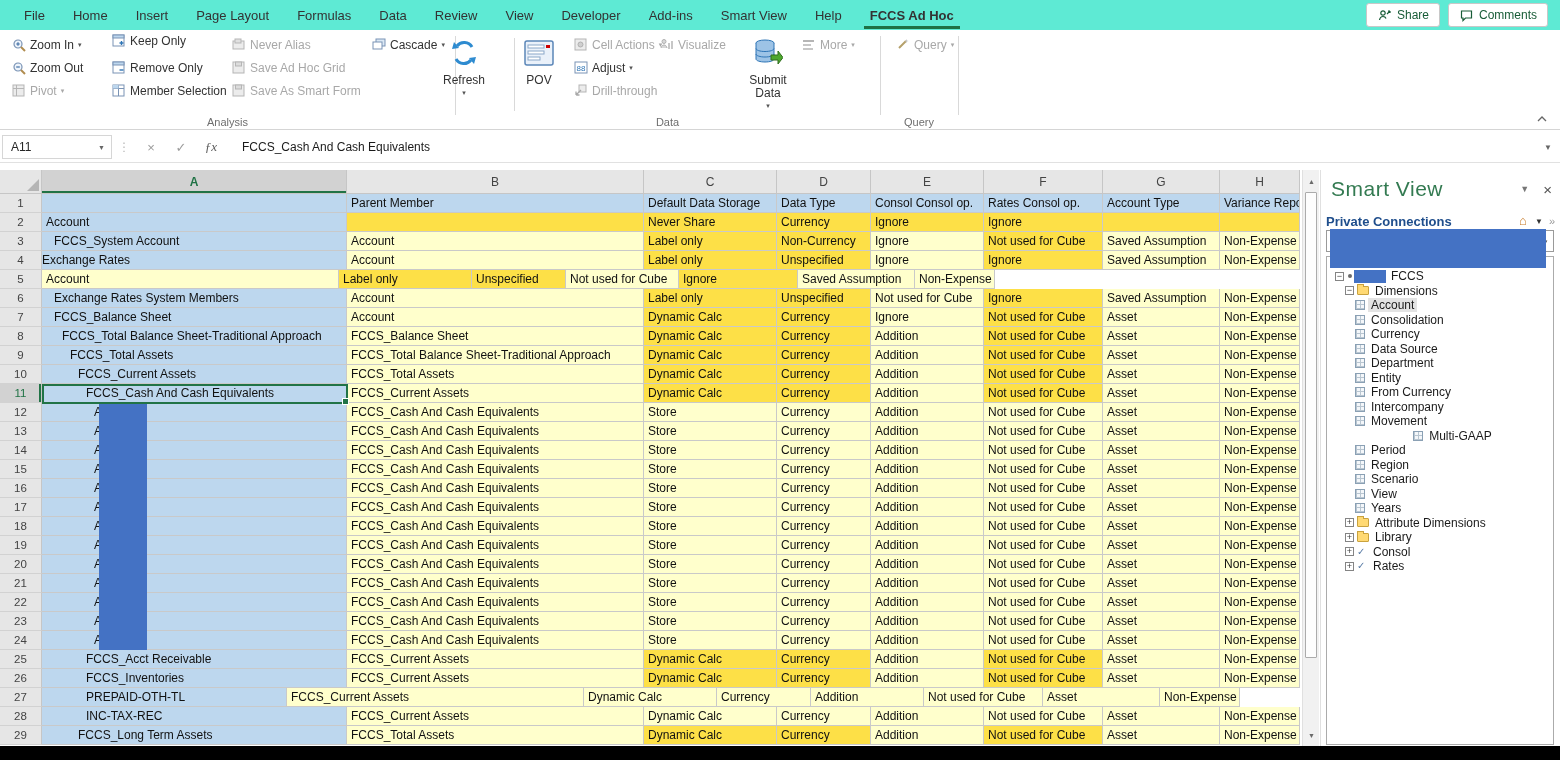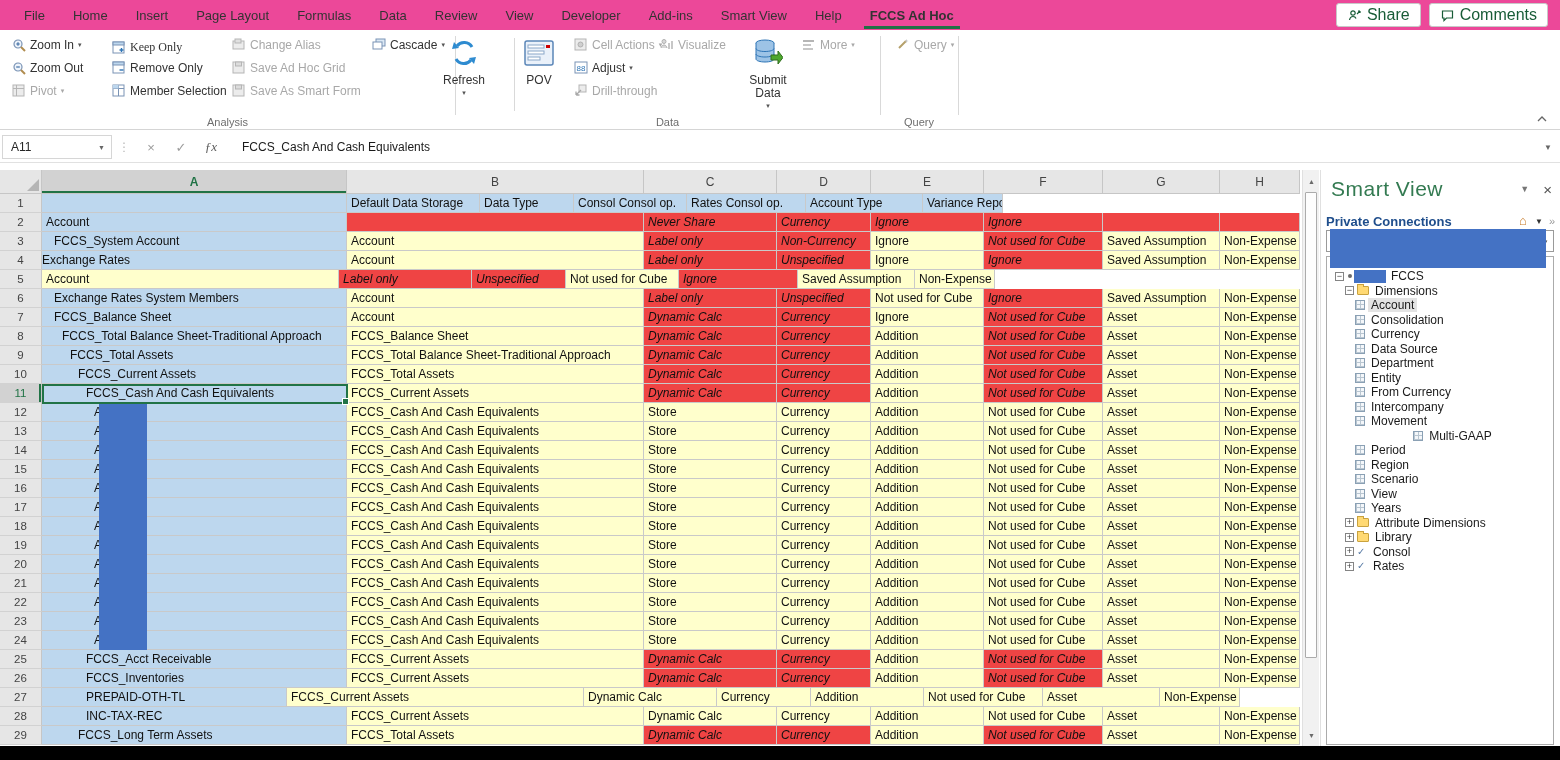--- a/index.html
+++ b/index.html
@@ -1,28 +1,28 @@
 <!DOCTYPE html>
 <html><head>
 <meta charset="utf-8">
 <style>
   * { margin:0; padding:0; box-sizing:border-box; }
   html,body { width:1560px; height:760px; overflow:hidden; background:#fff;
     font-family:"Liberation Sans", sans-serif; color:#262626; }
   .app { position:relative; width:1560px; height:760px; background:#fff; }
 
   
-  .tabbar { position:absolute; left:0; top:0; width:1560px; height:30px; background:#ec4899; display:flex; align-items:center; }
+  .tabbar { position:absolute; left:0; top:0; width:1560px; height:30px; background:#5eead4; display:flex; align-items:center; }
   .tabs { display:flex; align-items:stretch; height:30px; padding-left:10px; }
   .tab { padding:0 14px; font-size:13px; color:#333; display:flex; align-items:center; cursor:default; position:relative; white-space:nowrap; }
   .tab.active { font-weight:bold; }
   .tab.active::after { content:""; position:absolute; left:8px; right:8px; bottom:1px; height:3px; background:#1E7145; }
   .tab-actions { margin-left:auto; display:flex; gap:8px; padding-right:12px; }
   .pill-btn { display:flex; align-items:center; gap:5px; border:1px solid #c8c8c8; border-radius:3px; background:#fff;
-    height:24px; padding:0 10px; font-size:16px; color:#185C37; }
+    height:24px; padding:0 10px; font-size:12px; color:#185C37; }
   .pill-btn svg { display:block; }
 
   
   .ribbon { position:absolute; left:0; top:30px; width:1560px; height:100px; background:#fff; border-bottom:1px solid #d5d5d5; }
   .vsep { position:absolute; top:6px; bottom:14px; width:1px; background:#d9d9d9; }
   .rgroup-label { position:absolute; bottom:1px; left:0; right:0; text-align:center; font-size:11px; color:#6e6e6e; }
   .rbtn { position:absolute; height:21px; display:flex; align-items:center; gap:4px; font-size:12px; color:#333; padding:0 3px; white-space:nowrap; border-radius:2px; }
   .rbtn .caret { font-size:7px; color:#555; }
   .rbtn.disabled, .rbtn.disabled .caret { color:#a8a8a8; }
   .rbig { position:absolute; top:2px; width:48px; height:92px; display:flex; flex-direction:column; align-items:center; font-size:12px; color:#333; text-align:center; }
@@ -52,21 +52,21 @@
   .colhdr.sel { background:#d2d2d2; color:#217346; box-shadow:inset 0 -2px 0 #217346; font-weight:bold; }
   .rows { position:absolute; left:0; top:24px; }
   .grow { display:flex; height:19px; }
   .rowhdr { width:42px; background:#e6e6e6; border-right:1px solid #c6c6c6; border-bottom:1px solid #d2d2d2;
     display:flex; align-items:center; justify-content:center; font-size:11.5px; color:#444; }
   .rowhdr.sel { background:#d2d2d2; color:#217346; box-shadow:inset -2px 0 0 #217346; }
   .cell { height:19px; border-right:1px solid #c9c9c9; border-bottom:1px solid #c9c9c9; font-size:12px; color:#111;
     display:flex; align-items:center; padding-left:4px; overflow:hidden; white-space:nowrap; }
   .bg-b { background:#BDD7EE; }
   .bg-y { background:#FFFFCC; }
-  .bg-g { background:#ef4444;font-style:italic; }
+  .bg-g { background:#fde047; }
   .sel-overlay { position:absolute; left:42px; top:214px; width:306px; height:20px; border:2px solid #217346; pointer-events:none; }
   .sel-overlay::after { content:""; position:absolute; right:-3px; bottom:-3px; width:5px; height:5px; background:#217346; border:1px solid #fff; }
   .grid-redaction { position:absolute; left:99px; top:233px; width:48px; height:247px; background:#4472C4; }
 
   
   .vscroll { position:absolute; left:1302px; top:170px; width:17px; height:576px; background:#f1f1f1; border-left:1px solid #e0e0e0; }
   .vs-arrow { position:absolute; left:0; width:17px; height:18px; display:flex; align-items:center; justify-content:center; font-size:7px; color:#6a6a6a; }
   .vs-up { top:2px; } .vs-down { top:556px; }
   .vs-thumb { position:absolute; left:2px; top:22px; width:12px; height:466px; background:#fdfdfd; border:1px solid #ababab; border-radius:1px; }
 
@@ -173,21 +173,21 @@
       <span class="ic">
           <svg width="13" height="13" viewBox="0 0 13 13">
             <rect x="1" y="1" width="11" height="11" fill="#ececec" stroke="#b5b5b5"></rect>
             <path d="M1 4.5 h11 M4.5 1 v11" stroke="#b5b5b5"></path>
           </svg>
         </span>
       <span>Pivot</span>
         <span class="caret">▾</span>
     </div>
 
-    <div class="rbtn" style="left:108px; top:7px;font-family:Liberation Serif, serif;">
+    <div class="rbtn" style="left:108px; top:0;">
       <span class="ic">
           <svg width="13" height="13" viewBox="0 0 13 13">
             <rect x="1" y="1" width="11" height="11" fill="#fff" stroke="#7a93b5"></rect>
             <rect x="1" y="1" width="11" height="3" fill="#bdd7ee" stroke="#7a93b5"></rect>
             <path d="M9.5 7 v4 M7.5 9 h4" stroke="#2e75b6" stroke-width="1.4"></path>
           </svg>
         </span>
       <span>Keep Only</span>
     </div>
     <div class="rbtn" style="left:108px; top:27px;">
@@ -211,21 +211,21 @@
       <span>Member Selection</span>
     </div>
 
     <div class="rbtn disabled" style="left:228px; top:4px;">
       <span class="ic">
           <svg width="13" height="13" viewBox="0 0 13 13">
             <rect x="1" y="3" width="11" height="8" fill="#ececec" stroke="#b5b5b5"></rect>
             <rect x="3" y="1" width="6" height="4" fill="#e0e0e0" stroke="#b5b5b5"></rect>
           </svg>
         </span>
-      <span>Change Alias</span>
+      <span>Never Alias</span>
     </div>
     <div class="rbtn disabled" style="left:228px; top:27px;">
       <span class="ic">
           <svg width="13" height="13" viewBox="0 0 13 13">
             <rect x="1" y="1" width="11" height="11" fill="#ececec" stroke="#b5b5b5"></rect>
             <rect x="3.5" y="1" width="6" height="4" fill="#dcdcdc" stroke="#b5b5b5"></rect>
           </svg>
         </span>
       <span>Save Ad Hoc Grid</span>
     </div>
@@ -387,20 +387,21 @@
         <div class="colhdr" style="width: 94px;">D</div>
         <div class="colhdr" style="width: 113px;">E</div>
         <div class="colhdr" style="width: 119px;">F</div>
         <div class="colhdr" style="width: 117px;">G</div>
         <div class="colhdr" style="width: 80px;">H</div>
       </div>
     <div class="rows">
         <div class="grow">
           <div class="rowhdr">1</div>
           <div class="cell bg-b" style="width: 305px; padding-left: 4px;"></div>
+          <div class="cell bg-b" style="width: 297px;">Parent Member</div>
           <div class="cell bg-b" style="width: 133px;">Default Data Storage</div>
           <div class="cell bg-b" style="width: 94px;">Data Type</div>
           <div class="cell bg-b" style="width: 113px;">Consol Consol op.</div>
           <div class="cell bg-b" style="width: 119px;">Rates Consol op.</div>
           <div class="cell bg-b" style="width: 117px;">Account Type</div>
           <div class="cell bg-b" style="width: 80px;">Variance Repo</div>
         </div>
         <div class="grow">
           <div class="rowhdr">2</div>
           <div class="cell bg-b" style="width: 305px; padding-left: 4px;">Account</div>

